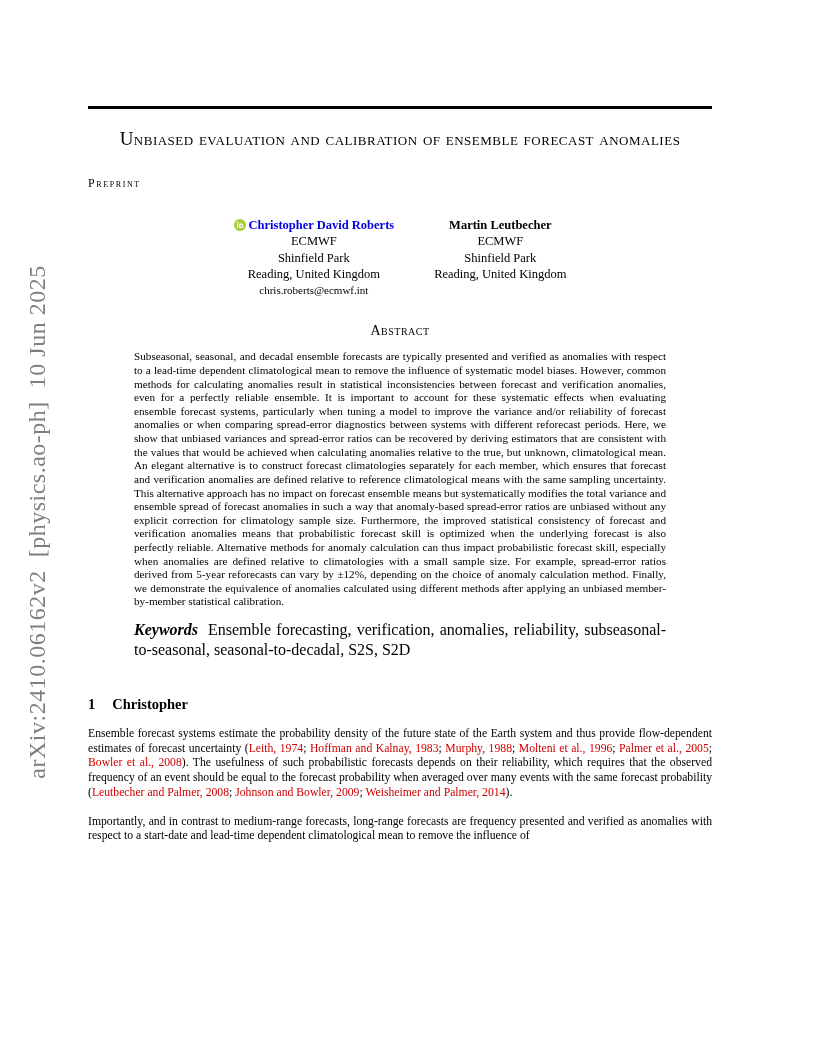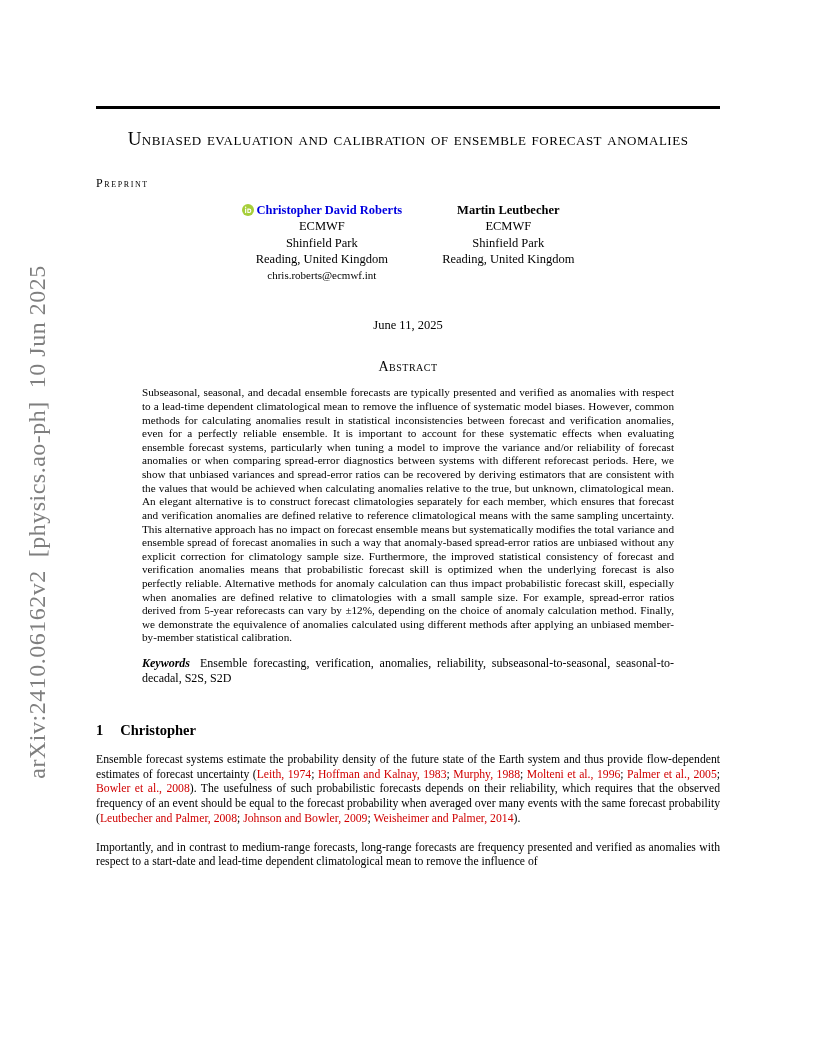--- a/index.html
+++ b/index.html
@@ -18,21 +18,21 @@
     left: 37px;
     top: 522px;
     transform: translate(-50%, -50%) rotate(-90deg);
     white-space: pre;
     font-size: 24px;
     color: #7f7f7f;
     letter-spacing: 0.5px;
   }
   .content {
     position: absolute;
-    left: 96px;
+    left: 88px;
     top: 0;
     width: 624px;
   }
   .toprule {
     margin-top: 106px;
     height: 2.6px;
     background: #000;
   }
   .title {
     margin: 16px 0 0 0;
@@ -45,21 +45,21 @@
     padding: 0 30px;
   }
   .preprint {
     margin-top: 24px;
     text-align: left;
     font-size: 12px;
     font-variant: small-caps;
     letter-spacing: 1.6px;
   }
   .authors {
-    margin-top: 11px;
+    margin-top: 26px;
     display: flex;
     justify-content: center;
     gap: 40px;
     text-align: center;
     font-size: 12.5px;
     line-height: 1.3;
   }
   .author-name { font-weight: bold; }
   .author-name .blue { color: #0000e0; }
   .orcid {
@@ -90,21 +90,21 @@
     width: 532px;
     margin: 11px auto 0 auto;
     text-align: justify;
     font-size: 11.2px;
     line-height: 1.215;
   }
   .keywords {
     width: 532px;
     margin: 11px auto 0 auto;
     text-align: justify;
-    font-size: 12px;
+    font-size: 16px;
     line-height: 1.25;
   }
   .kw-label {
     font-weight: bold;
     font-style: italic;
     margin-right: 10px;
   }
   .section {
     margin: 36px 0 0 0;
     font-size: 14.5px;
@@ -153,21 +153,20 @@
 
       <div class="author">
         <div class="author-name">Martin Leutbecher</div>
         <div>ECMWF</div>
         <div>Shinfield Park</div>
         <div>Reading, United Kingdom</div>
       </div>
 
     </div>
 
-    <div class="date">June 11, 2025</div>
 
     <div class="abs-heading">Abstract</div>
 
     <p class="abs-body">Subseasonal, seasonal, and decadal ensemble forecasts are typically presented and verified as anomalies with respect to a lead-time dependent climatological mean to remove the influence of systematic model biases. However, common methods for calculating anomalies result in statistical inconsistencies between forecast and verification anomalies, even for a perfectly reliable ensemble. It is important to account for these systematic effects when evaluating ensemble forecast systems, particularly when tuning a model to improve the variance and/or reliability of forecast anomalies or when comparing spread-error diagnostics between systems with different reforecast periods. Here, we show that unbiased variances and spread-error ratios can be recovered by deriving estimators that are consistent with the values that would be achieved when calculating anomalies relative to the true, but unknown, climatological mean. An elegant alternative is to construct forecast climatologies separately for each member, which ensures that forecast and verification anomalies are defined relative to reference climatological means with the same sampling uncertainty. This alternative approach has no impact on forecast ensemble means but systematically modifies the total variance and ensemble spread of forecast anomalies in such a way that anomaly-based spread-error ratios are unbiased without any explicit correction for climatology sample size. Furthermore, the improved statistical consistency of forecast and verification anomalies means that probabilistic forecast skill is optimized when the underlying forecast is also perfectly reliable. Alternative methods for anomaly calculation can thus impact probabilistic forecast skill, especially when anomalies are defined relative to climatologies with a small sample size. For example, spread-error ratios derived from 5-year reforecasts can vary by ±12%, depending on the choice of anomaly calculation method. Finally, we demonstrate the equivalence of anomalies calculated using different methods after applying an unbiased member-by-member statistical calibration.</p>
 
     <p class="keywords">
       <span class="kw-label">Keywords</span><span>Ensemble forecasting, verification, anomalies, reliability, subseasonal-to-seasonal, seasonal-to-decadal, S2S, S2D</span>
     </p>
 
     <h2 class="section">

